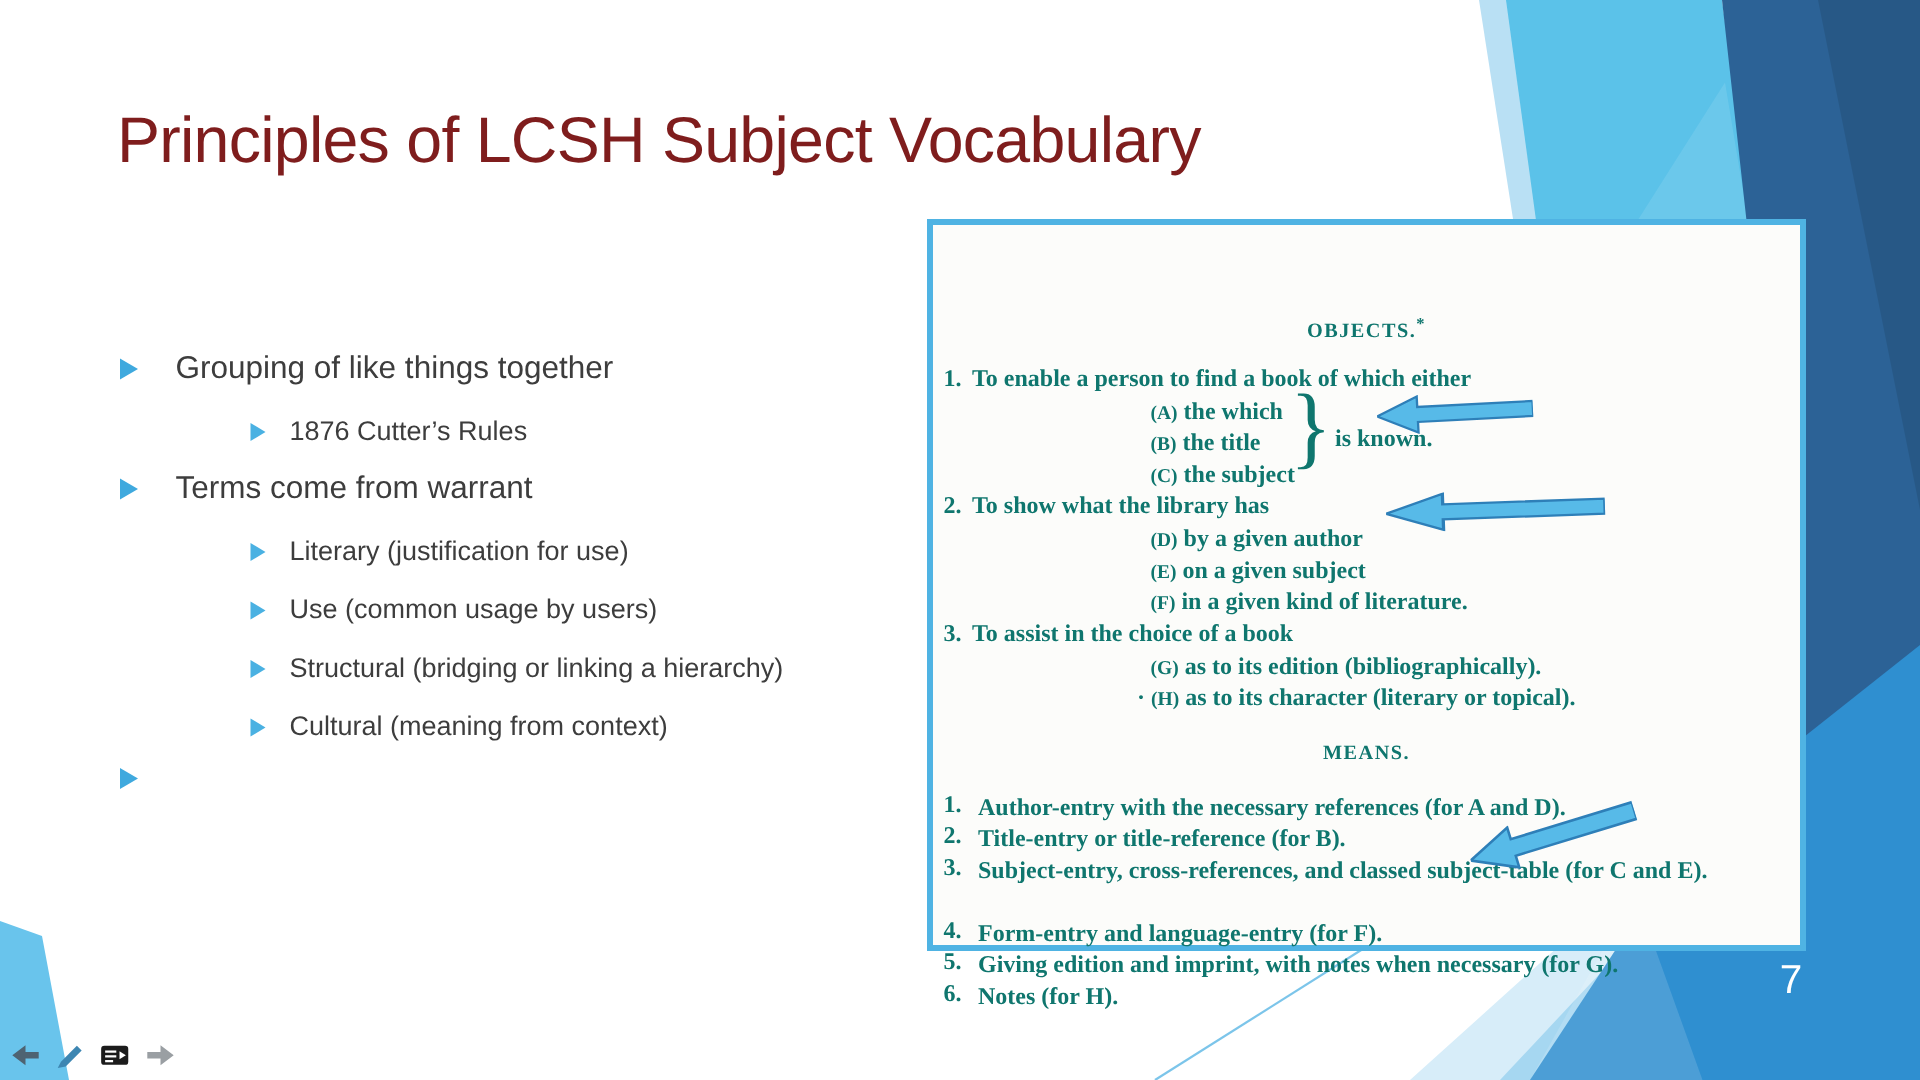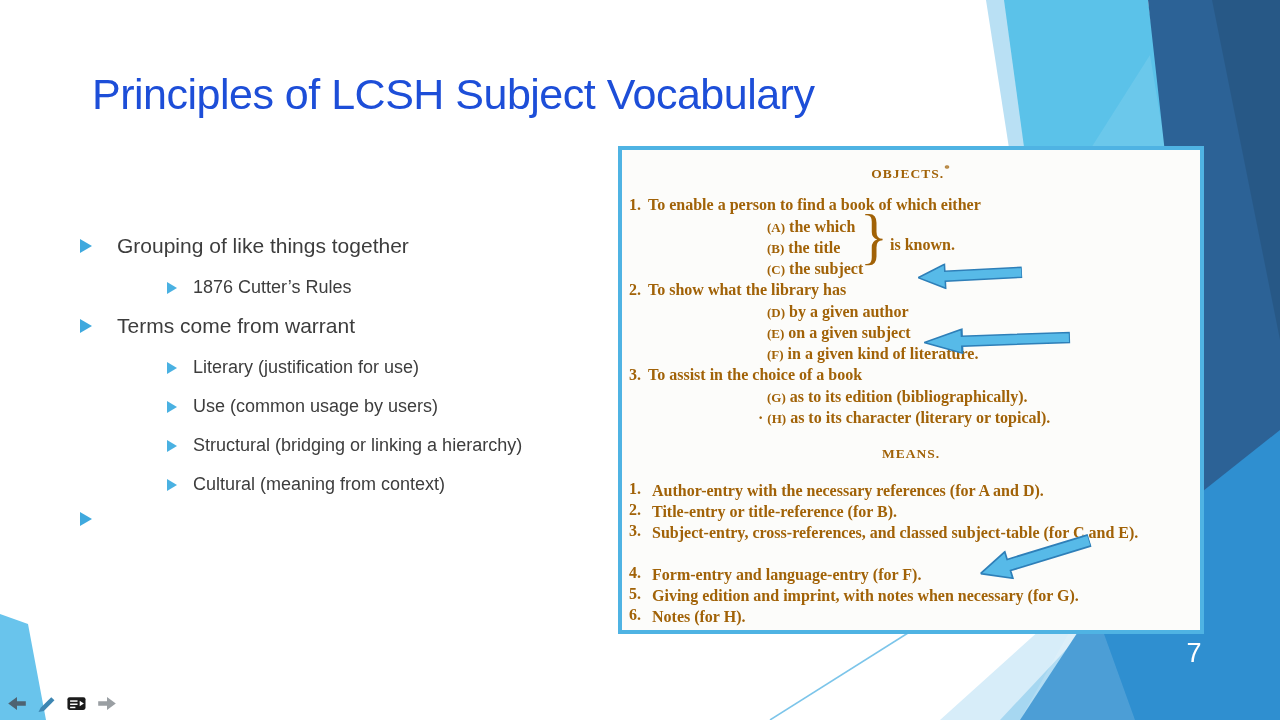--- a/index.html
+++ b/index.html
@@ -4,42 +4,42 @@
 <style>
   html,body{margin:0;padding:0;}
   body{
     width:1280px;height:720px;position:relative;overflow:hidden;
     background:#ffffff;font-family:"Liberation Sans",sans-serif;
   }
   
   #deco{position:absolute;left:0;top:0;width:1280px;height:720px;z-index:0;}
   
   .title{
-    position:absolute;left:92px;top:72px;width:900px;
-    font-size:43px;line-height:1.05;color:#1d4ed8;letter-spacing:-0.5px;
+    position:absolute;left:78px;top:72px;width:900px;
+    font-size:43px;line-height:1.05;color:#7f1d1d;letter-spacing:-0.5px;
     z-index:2;
   }
   
   .bullet-row{position:absolute;display:flex;align-items:center;z-index:2;color:#3d3d3d;}
   .b-l1{left:80px;font-size:21px;}
   .b-l2{left:132px;font-size:18px;margin-left:35px;}
   .tri1{width:0;height:0;border-style:solid;border-width:7px 0 7px 12px;
         border-color:transparent transparent transparent #3fa9de;margin-right:25px;flex:none;}
   .tri2{width:0;height:0;border-style:solid;border-width:6px 0 6px 10px;
         border-color:transparent transparent transparent #4ab1e2;margin-right:16px;flex:none;}
   .r0{top:234px}.r1{top:277px}.r2{top:314px}.r3{top:357px}
   .r4{top:396px}.r5{top:435px}.r6{top:474px}.r7{top:512px}
   
   .scan-box{
     position:absolute;left:618px;top:146px;width:578px;height:480px;
     border:4px solid #4fb3e3;background:#fcfcfa;z-index:1;
   }
   .scan-inner{position:relative;width:100%;height:100%;
-    font-family:"Liberation Serif","DejaVu Serif",serif;font-weight:bold;color:#a16207;
-    font-size:16px;}
+    font-family:"Liberation Serif","DejaVu Serif",serif;font-weight:bold;color:#0f766e;
+    font-size:16px;margin-top:48px;}
   .scan-head{position:absolute;left:0;width:100%;text-align:center;
     font-size:13.5px;letter-spacing:1px;}
   .h-obj{top:12px;}
   .h-means{top:296px;}
   .sup{font-size:11px;vertical-align:super;}
   .o-line{position:absolute;white-space:nowrap;}
   .o-num{position:absolute;left:7px;}
   .o-text{position:absolute;left:26px;white-space:nowrap;text-align:center;}
   .sub-label{font-size:13px;}
   .brace{position:absolute;left:238px;top:58px;font-size:58px;font-weight:400;

